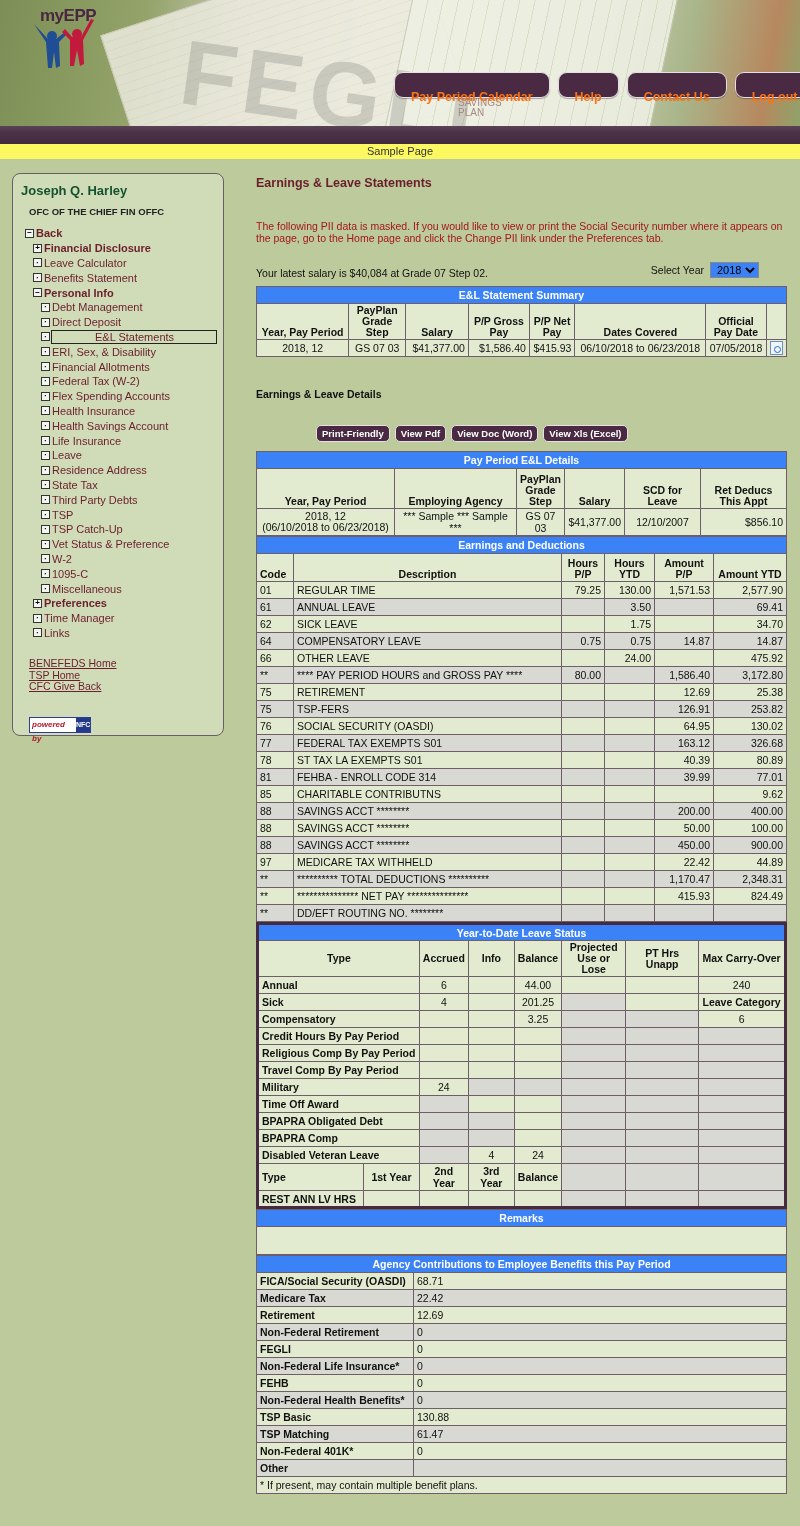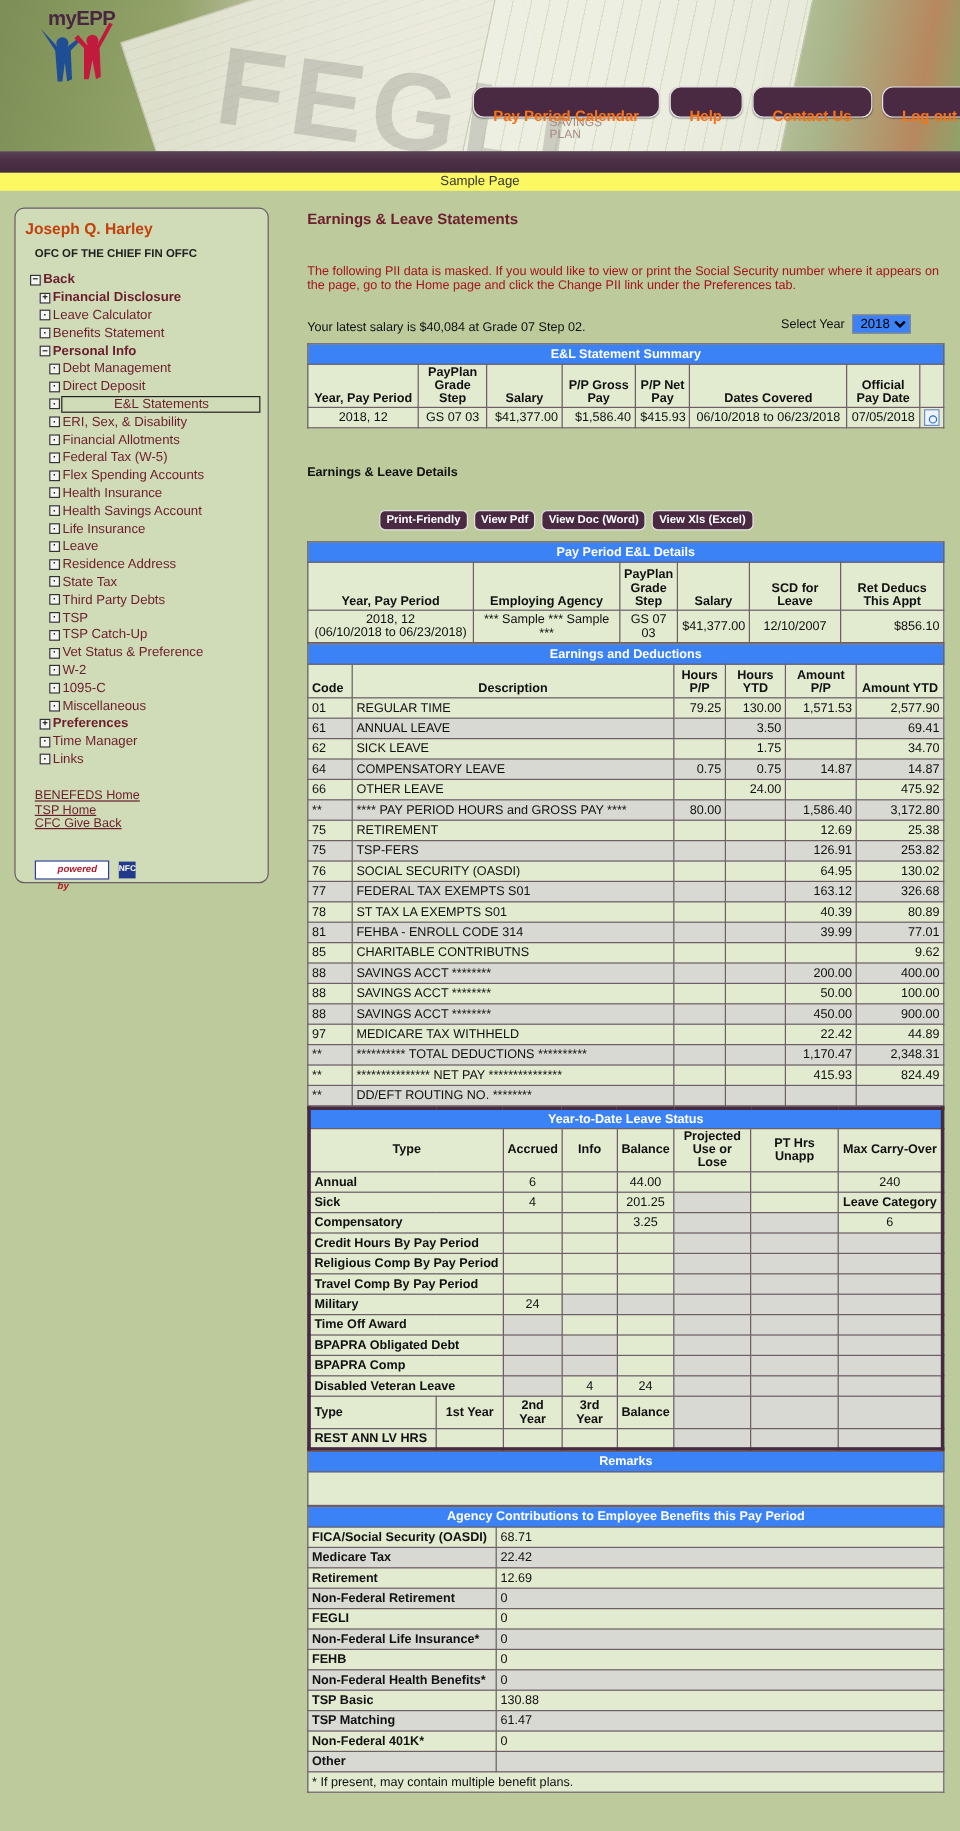--- a/index.html
+++ b/index.html
@@ -53,41 +53,41 @@
   .samplebar {
     position: absolute; left: 0; top: 144px; width: 800px; height: 15px;
     background: #fcf862; text-align: center; font-size: 11px; line-height: 15px; color: #333;
   }
   
   .sidebar {
     position: absolute; left: 12px; top: 173px; width: 212px; height: 563px;
     background: #d0dbb7; border: 1px solid #6a5e66; border-radius: 8px;
     padding: 8px 0 0 8px;
   }
-  .sidebar .uname { font-size: 13px; font-weight: bold; color: #c2410c; margin: 1px 0 0 0; }
+  .sidebar .uname { font-size: 13px; font-weight: bold; color: #14532d; margin: 1px 0 0 0; }
   .sidebar .uorg { font-size: 9.5px; font-weight: bold; color: #222; margin: 8px 0 0 8px; }
   .tree { margin-top: 9px; }
   .tree .node { display: flex; align-items: center; height: 14.8px; font-size: 11px; color: #6b1e2c; white-space: nowrap; cursor: pointer; }
   .tree .node.bold { font-weight: bold; }
   .tree .box {
     width: 9px; height: 9px; border: 1px solid #333; background: #f4f4f0;
     display: inline-flex; align-items: center; justify-content: center;
     font-size: 8px; line-height: 8px; color: #000; margin-right: 2px; font-weight: bold;
   }
   .tree .l0 { padding-left: 4px; }
   .tree .l1 { padding-left: 12px; }
   .tree .l2 { padding-left: 20px; }
   .tree .selected .lbl { outline: 1px solid #222; outline-offset: 0; width: 164px; padding-left: 43px; }
   .sidelinks { margin: 18px 0 0 8px; }
   .sidelinks a { display: block; color: #6b1e2c; text-decoration: underline; font-size: 10.5px; line-height: 11.5px; cursor: pointer; }
   .poweredby {
     margin: 24px 0 0 8px; width: 62px; height: 16px; display: flex; align-items: stretch;
     border: 1px solid #2d3e8e; background: #fff;
   }
-  .poweredby .pb-text { font-style: italic; font-weight: bold; font-size: 8px; color: #b0182a; line-height: 14px; padding: 0 18px; flex: 1; }
+  .poweredby .pb-text { font-style: italic; font-weight: bold; font-size: 8px; color: #b0182a; line-height: 14px; padding: 0 2px; flex: 1; }
   .poweredby .pb-logo { width: 14px; background: #233a8c; color: #fff; font-size: 7px; font-weight: bold; text-align: center; line-height: 14px; }
   
   .main { position: absolute; left: 256px; top: 176px; width: 531px; }
   .ptitle { font-size: 12.5px; font-weight: bold; color: #6b1e2c; margin: 0; }
   .pii { color: #a3161f; font-size: 10.5px; line-height: 12px; margin-top: 30px; }
   .salary { margin-top: 23px; font-size: 10.5px; }
   .selyear { position: absolute; right: 28px; top: 86px; font-size: 10.5px; display: flex; align-items: center; gap: 6px; }
   .selyear select { font-size: 11px; height: 16px; padding: 0 0 0 2px; background: #3b82f6; border: 1px solid #888; font-family: "Liberation Sans", sans-serif; }
   table.grid { border-collapse: collapse; width: 531px; font-size: 10.5px; }
   table.grid td, table.grid th {
@@ -191,21 +191,21 @@
       <div class="node l2">
         <span class="box">·</span>
         <span class="lbl">ERI, Sex, &amp; Disability</span>
       </div>
       <div class="node l2">
         <span class="box">·</span>
         <span class="lbl">Financial Allotments</span>
       </div>
       <div class="node l2">
         <span class="box">·</span>
-        <span class="lbl">Federal Tax (W-5)</span>
+        <span class="lbl">Federal Tax (W-2)</span>
       </div>
       <div class="node l2">
         <span class="box">·</span>
         <span class="lbl">Flex Spending Accounts</span>
       </div>
       <div class="node l2">
         <span class="box">·</span>
         <span class="lbl">Health Insurance</span>
       </div>
       <div class="node l2">

